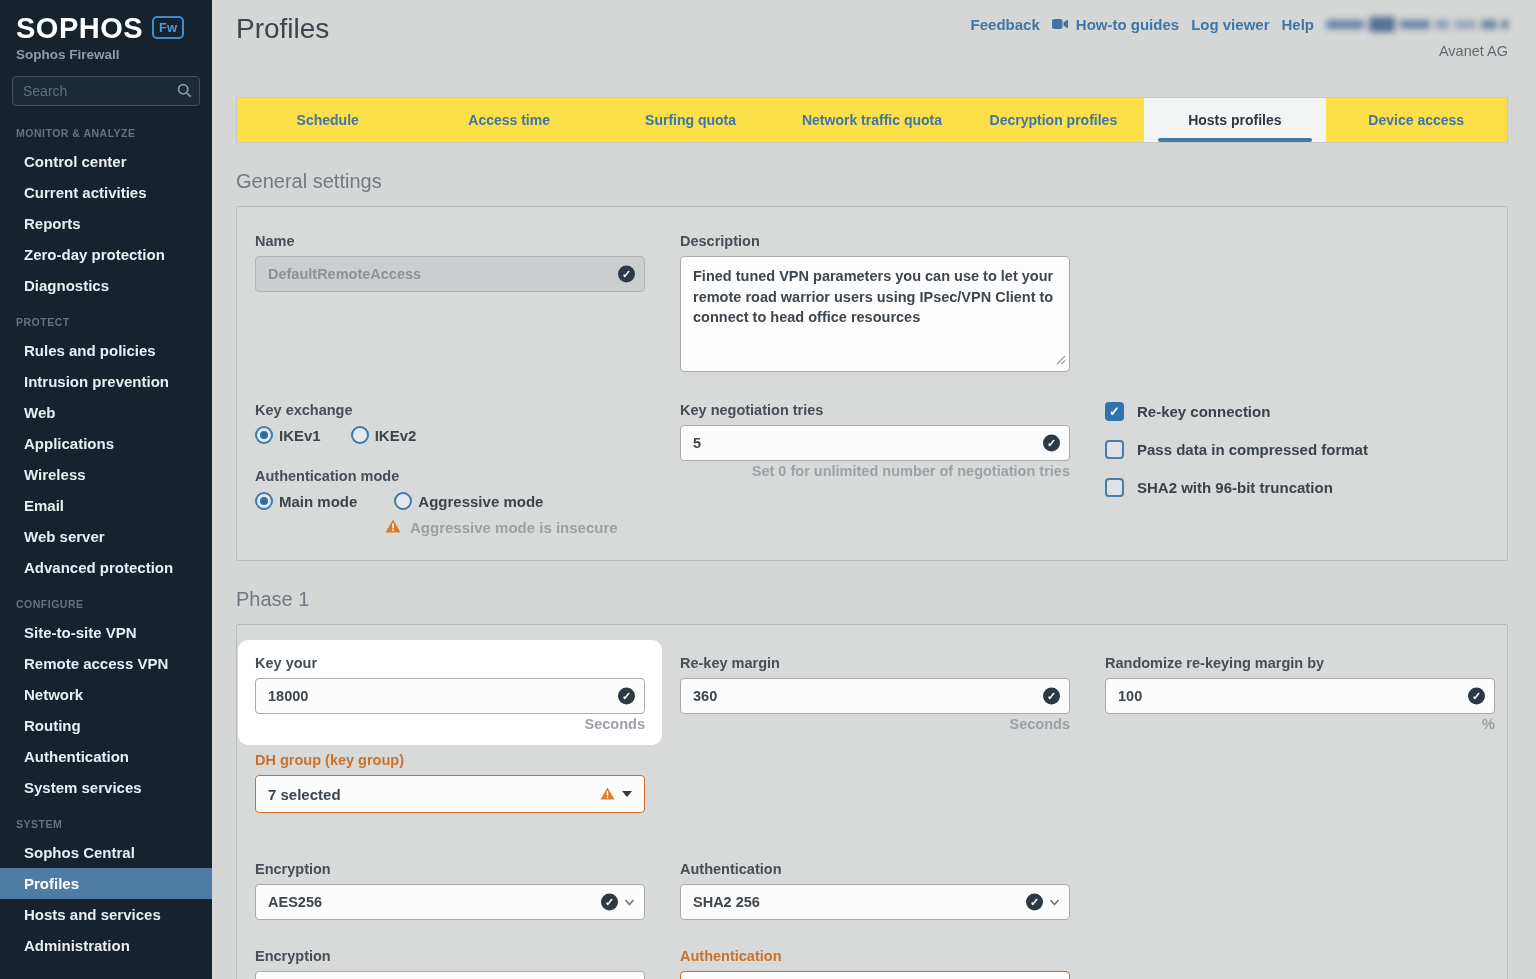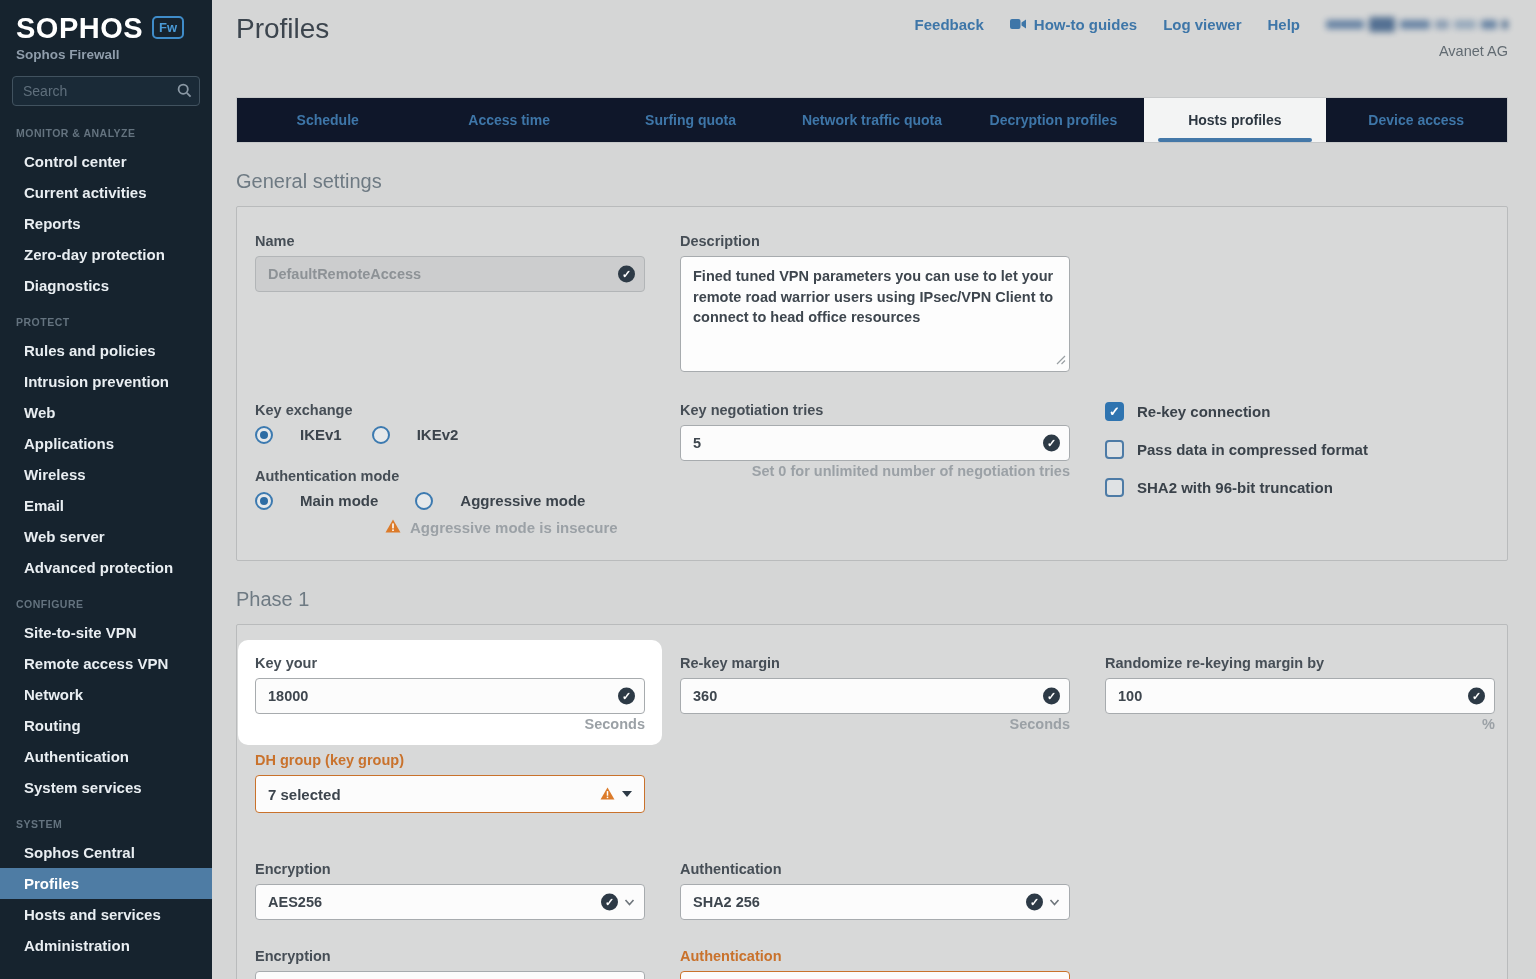--- a/index.html
+++ b/index.html
@@ -23,32 +23,32 @@
   .search-icon { position:absolute; right:8px; top:7px; }
   .nav-section-title { color:#64737f; font-size:10.5px; font-weight:700; letter-spacing:.5px; padding:15px 16px 7px; }
   .nav-item { color:#e9eef2; font-size:15px; font-weight:600; padding:6px 24px; line-height:19px; cursor:pointer; white-space:nowrap; }
   .nav-item.active { background:#4e7ca4; color:#ffffff; }
 
   
   .main { flex:1; overflow:hidden; padding:0 28px 0 24px; }
   .page-header { display:flex; justify-content:space-between; align-items:flex-start; padding-top:13px; height:97px; }
   .page-title { font-size:28px; font-weight:400; color:#3c454e; margin:0; }
   .header-right { display:flex; flex-direction:column; align-items:flex-end; gap:10px; margin-top:3px; }
-  .top-links { display:flex; align-items:center; gap:26px; }
+  .top-links { display:flex; align-items:center; gap:12px; }
   .top-link { color:#3e76a8; font-weight:600; font-size:15px; text-decoration:none; display:flex; align-items:center; gap:7px; cursor:pointer; }
   .redacted { display:flex; align-items:center; gap:5px; filter:blur(3px); opacity:.85; }
   .redacted i { display:block; height:9px; border-radius:2px; background:#5c7darkgray; }
   .redacted .b1{width:38px;background:#54759b;} .redacted .b2{width:26px;background:#3d5f87;height:15px;}
   .redacted .b3{width:30px;background:#54759b;} .redacted .b4{width:14px;background:#7d93ad;}
   .redacted .b5{width:22px;background:#8aa0b6;} .redacted .b6{width:16px;background:#54759b;}
   .redacted .b7{width:6px;background:#3d5f87;}
   .org-name { color:#626b72; font-size:14.5px; font-weight:400; }
 
   
-  .tabbar { display:flex; background:#0f172a; border:1px solid #c6c8c9; height:46px; }
+  .tabbar { display:flex; background:#fde047; border:1px solid #c6c8c9; height:46px; }
   .tab { flex:1; display:flex; align-items:center; justify-content:center; font-size:14px; font-weight:700; color:#3e76a8; position:relative; cursor:pointer; }
   .tab.active { background:#f3f4f4; color:#2d3741; }
   .tab.active::after { content:""; position:absolute; left:14px; right:14px; bottom:0; height:4px; background:#4478a8; border-radius:2px; }
 
   
   .section-heading { font-size:20px; font-weight:400; color:#6e7a83; margin:27px 0 13px 0; }
   .panel { border:1px solid #b9bbbc; background:#d8d9d9; border-radius:2px; padding:26px 18px 24px; }
   .grid3 { display:grid; grid-template-columns:390px 390px 390px; column-gap:35px; align-items:start; }
 
   .fg label, .block-label { display:block; font-size:14.5px; font-weight:600; color:#464e56; margin-bottom:7px; }
@@ -59,21 +59,21 @@
   .check-badge::after { content:"✓"; }
   .icon-right-group { position:absolute; right:10px; top:50%; transform:translateY(-50%); display:flex; align-items:center; gap:6px; }
   .icon-right-group .check-badge { position:static; transform:none; }
   .unit { text-align:right; color:#9ba1a6; font-size:14.5px; font-weight:600; margin-top:2px; }
 
   .ta-wrap { position:relative; }
   textarea.desc { width:100%; height:116px; background:#fdfdfd; border:1px solid #a7abae; border-radius:4px; padding:9px 12px; font-size:14.5px; font-weight:600; color:#3e464e; line-height:1.42; resize:none; font-family:"Liberation Sans",sans-serif; outline:none; }
   .resize-handle { position:absolute; right:4px; bottom:7px; cursor:nwse-resize; }
 
   .radio-row { display:flex; align-items:center; margin-top:8px; }
-  .radio-opt { display:flex; gap:27px; font-size:15px; font-weight:600; color:#3c444c; cursor:pointer; }
+  .radio-opt { display:flex; align-items:center; gap:6px; font-size:15px; font-weight:600; color:#3c444c; cursor:pointer; }
   .radio { width:18px; height:18px; border-radius:50%; border:2px solid #3c7ab0; background:#e6e9eb; position:relative; flex-shrink:0; }
   .radio.checked::after { content:""; position:absolute; inset:3px; border-radius:50%; background:#2e6da4; }
   .warn-row { display:flex; align-items:center; gap:9px; margin-top:9px; margin-left:130px; color:#9ba1a6; font-size:15px; font-weight:600; }
 
   .cbx-row { display:flex; align-items:center; gap:13px; margin-bottom:19px; font-size:15px; font-weight:600; color:#3a424a; cursor:pointer; }
   .cbx { width:19px; height:19px; border-radius:4px; border:2px solid #4d7ba6; background:#dfe2e4; flex-shrink:0; display:flex; align-items:center; justify-content:center; }
   .cbx.checked { background:#2f74b0; border-color:#2f74b0; }
   .cbx.checked::after { content:"✓"; color:#fff; font-size:13px; font-weight:700; }
 
   .spotlight { background:#ffffff; border-radius:10px; padding:15px 17px 13px; margin:-15px -17px -13px; }

